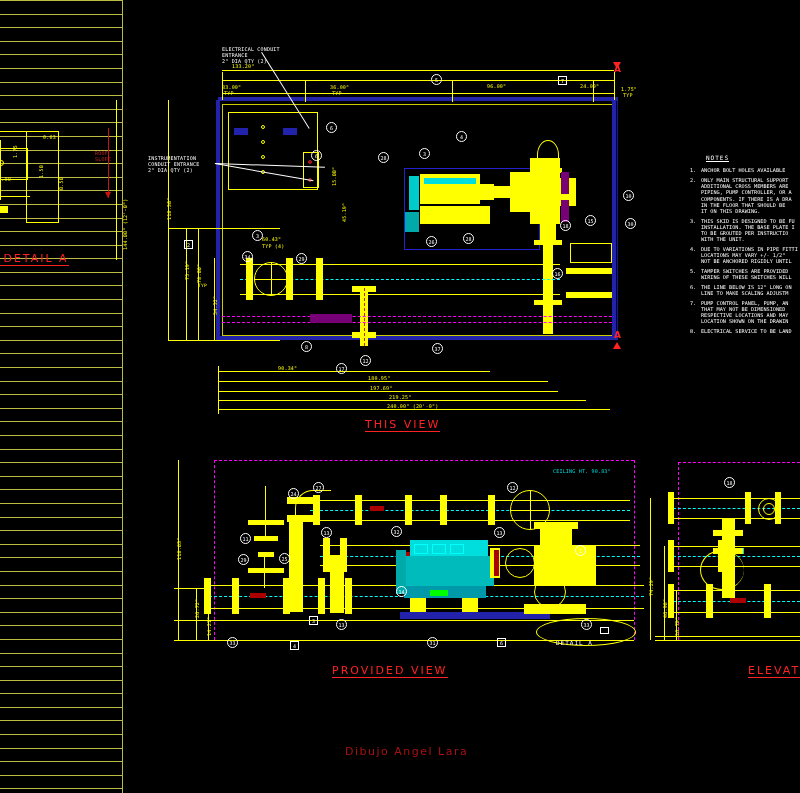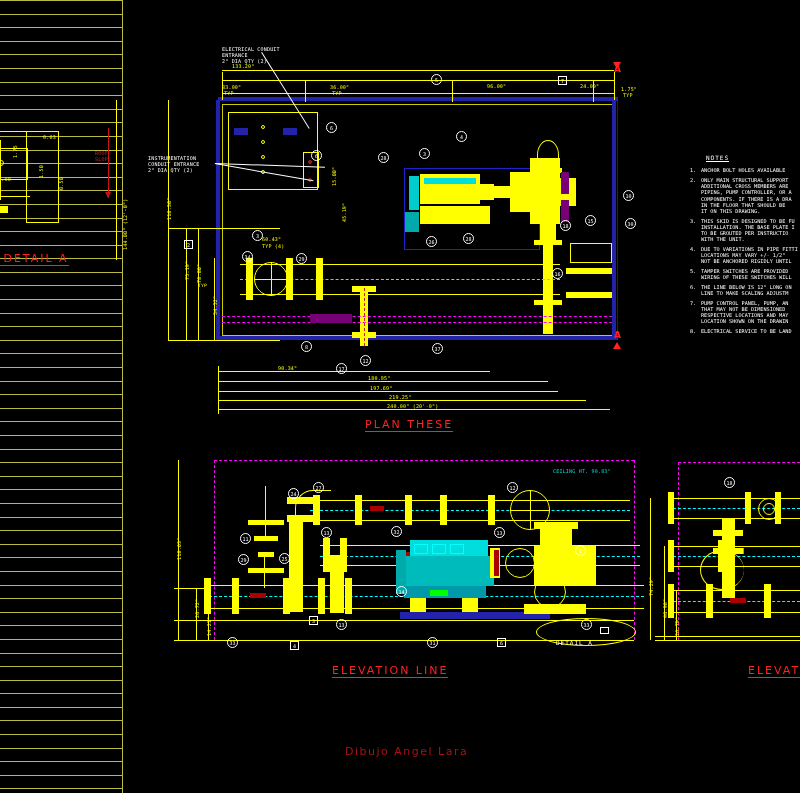--- a/index.html
+++ b/index.html
@@ -430,21 +430,21 @@
     <div class="bub" style="left:432px; top:343px;">37</div>
     <div class="bub" style="left:336px; top:363px;">17</div>
     <div class="bub" style="left:360px; top:355px;">12</div>
     <div class="bub" style="left:301px; top:341px;">8</div>
 
     <div class="secTriD" style="left:613px; top:62px;"></div>
     <div class="secA" style="left:614px; top:64px;">A</div>
     <div class="secTri" style="left:613px; top:342px;"></div>
     <div class="secA" style="left:614px; top:330px;">A</div>
 
-    <div class="vtitle" style="left:365px; top:418px;">PLAN  THESE</div>
+    <div class="vtitle" style="left:365px; top:418px;">THIS  VIEW</div>
   </div>
 
   <div id="notes">
     <div class="nhdr">NOTES</div>
     <div id="notes-list">
         <div class="nrow">
           <div class="nnum">1.</div>
           <div class="nbody">ANCHOR BOLT HOLES AVAILABLE</div>
         </div>
         <div class="nrow">
@@ -596,21 +596,21 @@
     <div class="bub" style="left:396px; top:586px;">14</div>
     <div class="bub" style="left:507px; top:482px;">12</div>
     <div class="bub" style="left:494px; top:527px;">13</div>
     <div class="bub" style="left:575px; top:545px;">1</div>
     <div class="bub" style="left:427px; top:637px;">31</div>
     <div class="sqb" style="left:497px; top:638px;">6</div>
     <div class="bub" style="left:581px; top:619px;">33</div>
 
     <div class="txt twhite" style="left:556px; top:640px; font-size:6px; letter-spacing:1px;">DETAIL A</div>
 
-    <div class="vtitle" style="left:332px; top:664px;">ELEVATION  LINE</div>
+    <div class="vtitle" style="left:332px; top:664px;">PROVIDED  VIEW</div>
   </div>
 
   <div>
     <div class="dash-mv" style="left:678px; top:462px; height:178px;"></div>
     <div class="dash-m" style="left:678px; top:462px; width:122px;"></div>
 
     <div class="ln hl" style="left:668px; top:498px; width:132px;"></div>
     <div class="ln hl" style="left:668px; top:518px; width:132px;"></div>
     <div class="dash-c" style="left:668px; top:508px; width:132px;"></div>
     <div class="fillY" style="left:668px; top:492px; width:6px; height:32px;"></div>

